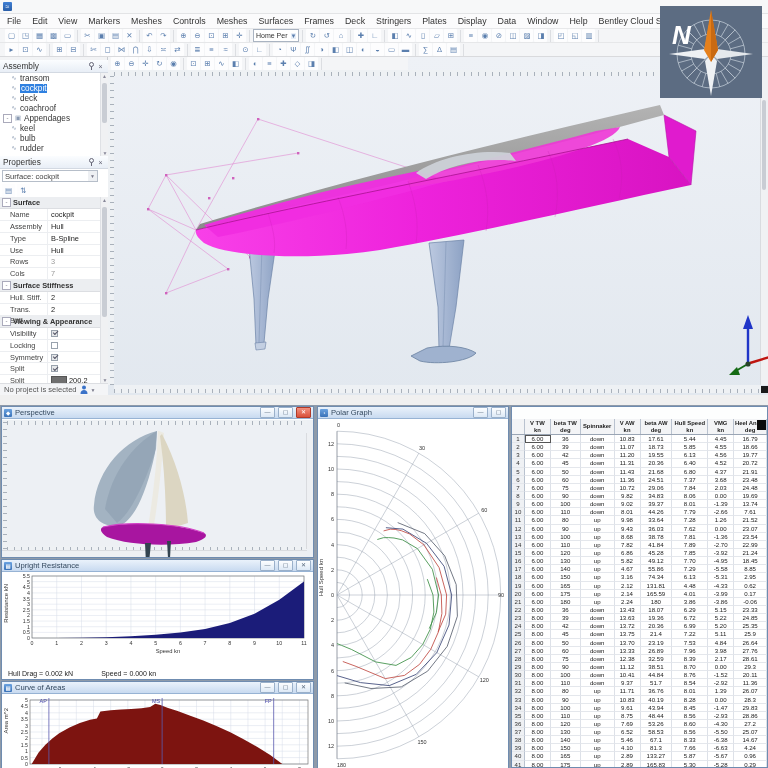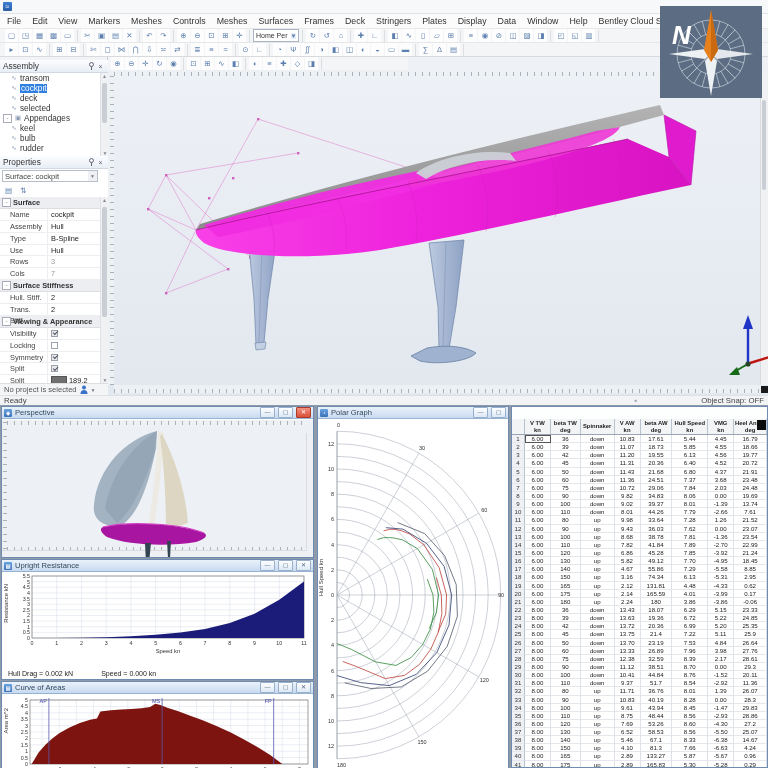--- a/index.html
+++ b/index.html
@@ -373,21 +373,21 @@
           <div class="titem" style="padding-left: 10px;">
             <span class="tic">∿</span>
             <span class="lbl sel">cockpit</span>
           </div>
           <div class="titem" style="padding-left: 10px;">
             <span class="tic">∿</span>
             <span class="lbl">deck</span>
           </div>
           <div class="titem" style="padding-left: 10px;">
             <span class="tic">∿</span>
-            <span class="lbl">selected</span>
+            <span class="lbl">coachroof</span>
           </div>
           <div class="titem" style="padding-left: 2px;">
             <span class="exp">-</span>
             <span class="tic">▣</span>
             <span class="lbl">Appendages</span>
           </div>
           <div class="titem" style="padding-left: 10px;">
             <span class="tic">∿</span>
             <span class="lbl">keel</span>
           </div>
@@ -487,42 +487,36 @@
           <div class="prow">
             <div class="pl">Split</div>
             <div class="pv">
               <span class="cb on"></span>
             </div>
           </div>
           <div class="prow">
             <div class="pl">Split</div>
             <div class="pv">
               <span class="swatch" style="background: rgb(111, 111, 111);"></span>
-              <span>189,2</span>
+              <span>200,2</span>
             </div>
           </div>
         </div>
     <div class="vscroll" style="top:41px;height:186px;">▲<div class="thumb" style="top:10px;height:110px;"></div><span style="position:absolute;bottom:0;left:1.5px;">▼</span></div>
   </div>
   <div id="projectbar">
     <span>No project is selected</span>
     <svg width="8" height="9" viewBox="0 0 8 9">
           <circle cx="4" cy="2.5" r="2" fill="#3a72c8"></circle>
           <path d="M0.5,9 C0.5,6 2,5 4,5 C6,5 7.5,6 7.5,9 Z" fill="#3a72c8"></path>
         </svg>
     <span style="font-size:5px;color:#778;">▼</span>
   </div>
 </div>
 
-<div id="statusbar">
-  <span>Ready</span>
-  <span class="sp"></span>
-  <span style="color:#99a;margin-right:64px;">▪</span>
-  <span>Object Snap: OFF</span>
-</div>
 
 <div id="mdi">
 
   <div class="win" id="win-persp">
     <div class="wtitle">
       <span class="wicon">◆</span>
       <span class="wt">Perspective</span>
       <span class="wbtn">—</span>
       <span class="wbtn">▢</span>
       <span class="wbtn close-red">✕</span>

